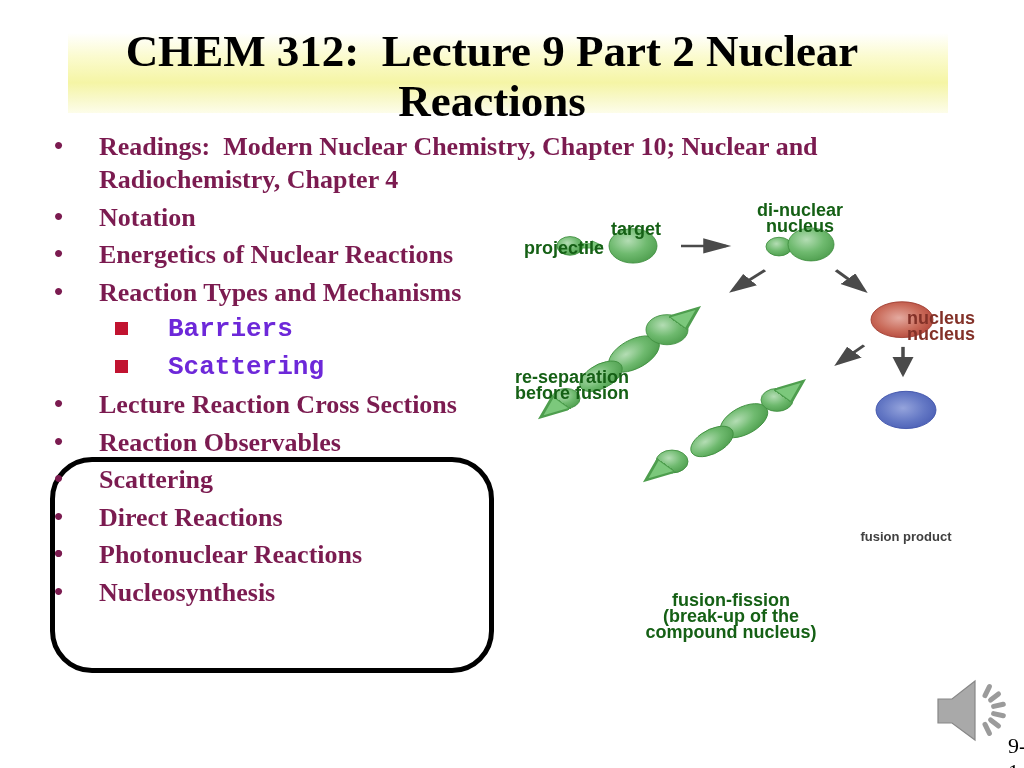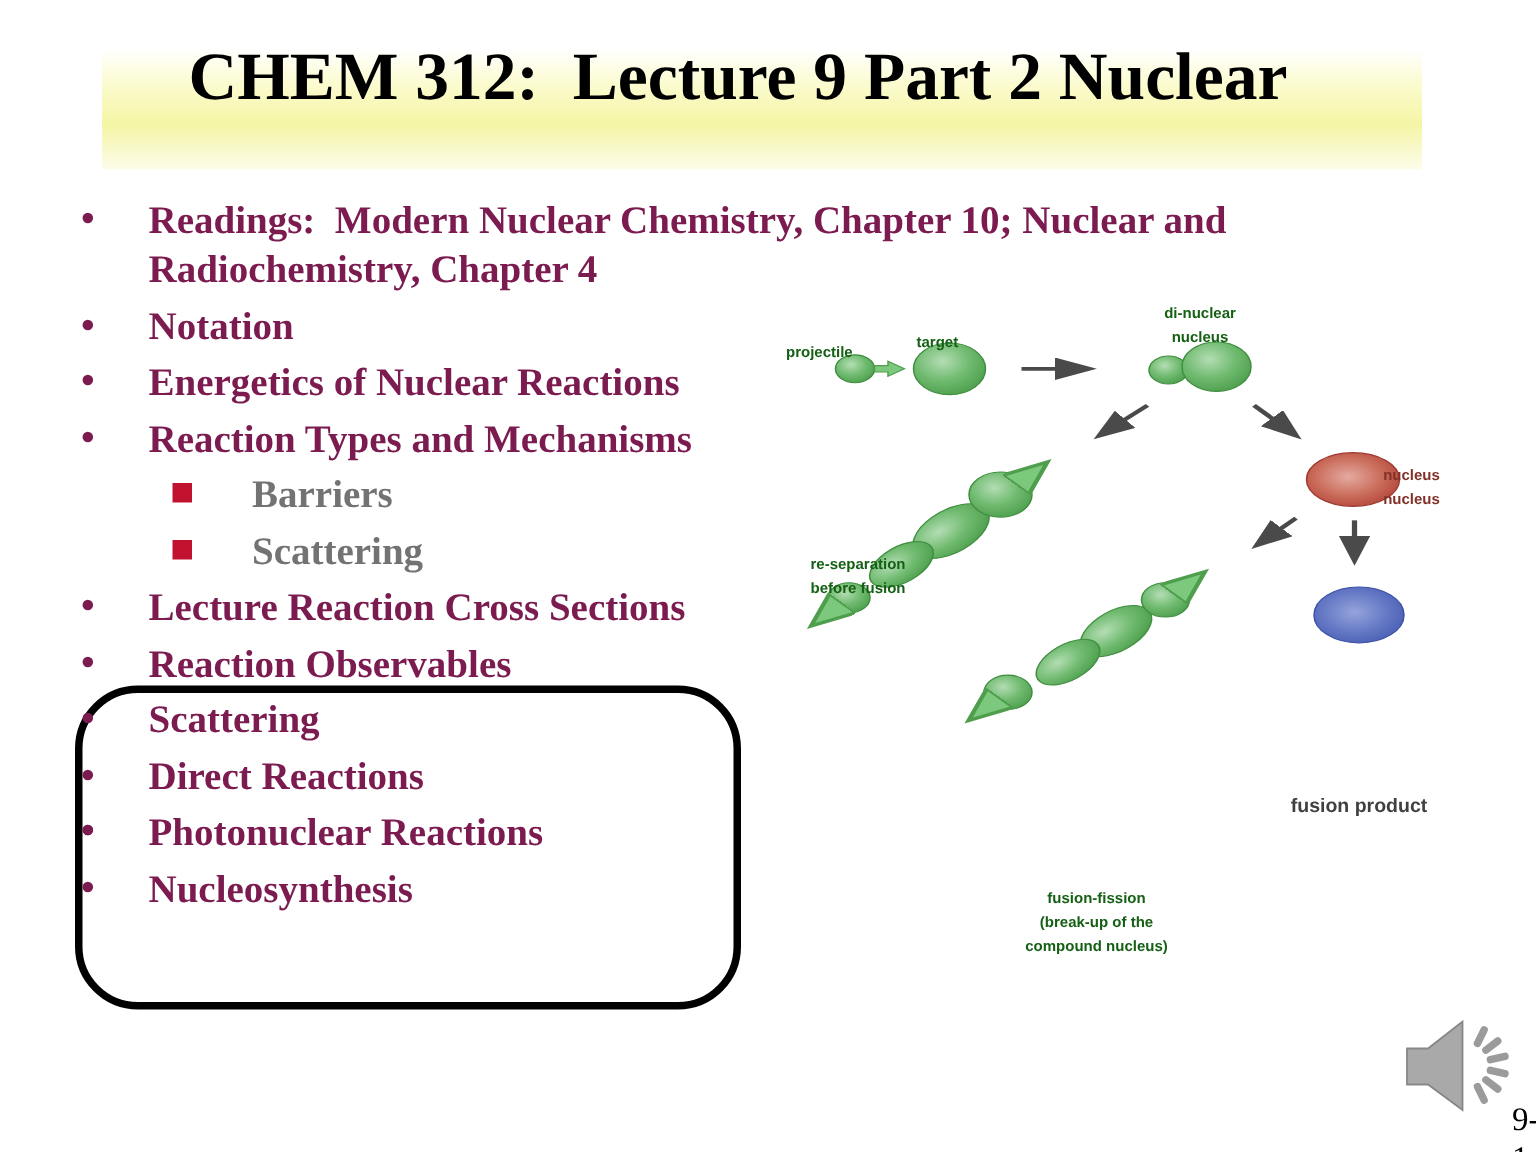--- a/index.html
+++ b/index.html
@@ -20,50 +20,50 @@
   
   .list{position:absolute;left:40px;top:130px;width:930px;z-index:2;}
   .b{
     position:relative;padding-left:59px;margin-bottom:4.5px;
     font-weight:bold;font-size:26px;line-height:33px;color:#7b1b50;
     white-space:pre-wrap;
   }
   .b .dot{
     position:absolute;left:14px;top:-1px;font-size:26px;color:#7b1b50;
   }
-  .b.sub{padding-left:128px;color:#737373;}
+  .b.sub{padding-left:128px;color:#6d28d9;font-family:Liberation Mono, monospace;}
   .b.sub .sq{
     position:absolute;left:75px;top:9px;width:13px;height:13px;background:#c11330;
   }
   
   .round-box{
     position:absolute;left:50px;top:457px;width:434px;height:206px;
     border:5px solid #000;border-radius:42px;z-index:1;background:transparent;
   }
   
   .diagram-svg{position:absolute;left:500px;top:190px;}
   .dlabel{
     position:absolute;font-family:"Liberation Sans",sans-serif;
-    font-weight:bold;font-size:10px;line-height:16px;color:#156015;
+    font-weight:bold;font-size:18px;line-height:16px;color:#156015;
     white-space:pre-wrap;z-index:3;
   }
   .dlabel.centered{transform:translateX(-50%);text-align:center;}
   .dlabel.compound{color:#833128;}
   .dlabel.fusionp{color:#404040;font-size:13px;}
   
   .audio{position:absolute;left:930px;top:672px;z-index:4;cursor:pointer;}
   .pagenum{
     position:absolute;left:1008px;top:733px;font-size:22px;color:#000;z-index:5;
   }
 </style>
 </head>
 <body>
 
 <div class="title-highlight"></div>
-<div class="title"><span>CHEM 312:  Lecture 9 Part 2 Nuclear</span><br></div>
+<div class="title"><span>CHEM 312:  Lecture 9 Part 2 Nuclear</span><br><span>Reactions</span></div>
 
 <div class="round-box"></div>
 
 <div class="list">
   <div class="b"><span class="dot">•</span><span>Readings:  Modern Nuclear Chemistry, Chapter 10; Nuclear and</span><br><span>Radiochemistry, Chapter 4</span></div>
   <div class="b"><span class="dot">•</span><span>Notation</span></div>
   <div class="b"><span class="dot">•</span><span>Energetics of Nuclear Reactions</span></div>
   <div class="b"><span class="dot">•</span><span>Reaction Types and Mechanisms</span></div>
   <div class="b sub"><span class="sq"></span><span>Barriers</span></div>
   <div class="b sub"><span class="sq"></span><span>Scattering</span></div>
@@ -127,21 +127,21 @@
   <ellipse cx="744" cy="512" rx="29" ry="17" transform="rotate(-45 744 512)" fill="url(#gball)" stroke="#3f8f3f" stroke-width="1"></ellipse>
   <ellipse cx="712" cy="541" rx="26" ry="15" transform="rotate(-45 712 541)" fill="url(#gball)" stroke="#3f8f3f" stroke-width="1"></ellipse>
   <circle cx="777" cy="483" r="16" fill="url(#gball)" stroke="#3f8f3f" stroke-width="1"></circle>
   <line x1="788" y1="472" x2="798" y2="462" stroke="#7cc87c" stroke-width="5" marker-end="url(#gh)"></line>
   <circle cx="672" cy="569" r="16" fill="url(#gball)" stroke="#3f8f3f" stroke-width="1"></circle>
   <line x1="661" y1="580" x2="651" y2="590" stroke="#7cc87c" stroke-width="5" marker-end="url(#gh)"></line>
 
   <ellipse cx="906" cy="497" rx="30" ry="26" fill="url(#gblue)" stroke="#3c50a8" stroke-width="1"></ellipse>
 </svg>
 
-<div class="dlabel" style="left:524px;top:228px;">projectile</div>
+<div class="dlabel" style="left:524px;top:240px;">projectile</div>
 <div class="dlabel" style="left:611px;top:221px;">target</div>
 <div class="dlabel centered" style="left:800px;top:202px;"><span>di-nuclear</span><br><span>nucleus</span></div>
 <div class="dlabel centered" style="left:572px;top:369px;"><span>re-separation</span><br><span>before fusion</span></div>
 <div class="dlabel centered compound" style="left:941px;top:310px;"><span>nucleus</span><br><span>nucleus</span></div>
 <div class="dlabel centered fusionp" style="left:906px;top:529px;">fusion product</div>
 <div class="dlabel centered" style="left:731px;top:592px;"><span>fusion-fission</span><br><span>(break-up of the</span><br><span>compound nucleus)</span></div>
 
 <svg class="audio" width="85" height="78" viewBox="0 0 85 78">
   <path d="M8,27 L22,27 L45,9 L45,68 L22,51 L8,51 Z" fill="#a9a9a9" stroke="#878787" stroke-width="1.2"></path>
   <g stroke="#9b9b9b" stroke-width="5" stroke-linecap="round">

